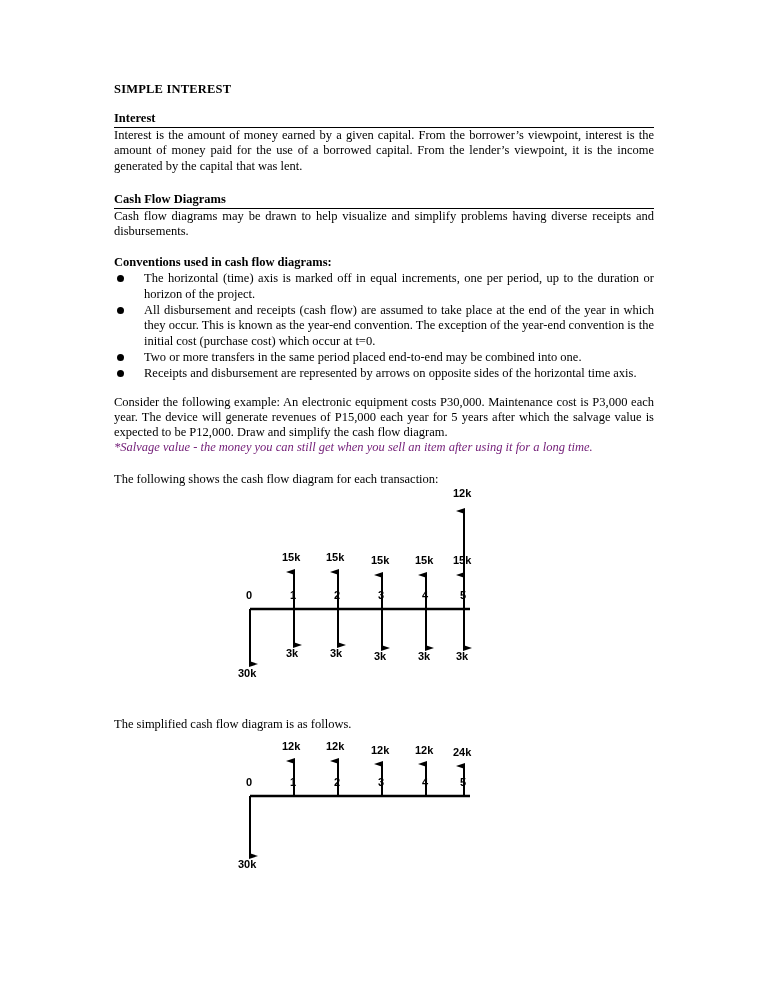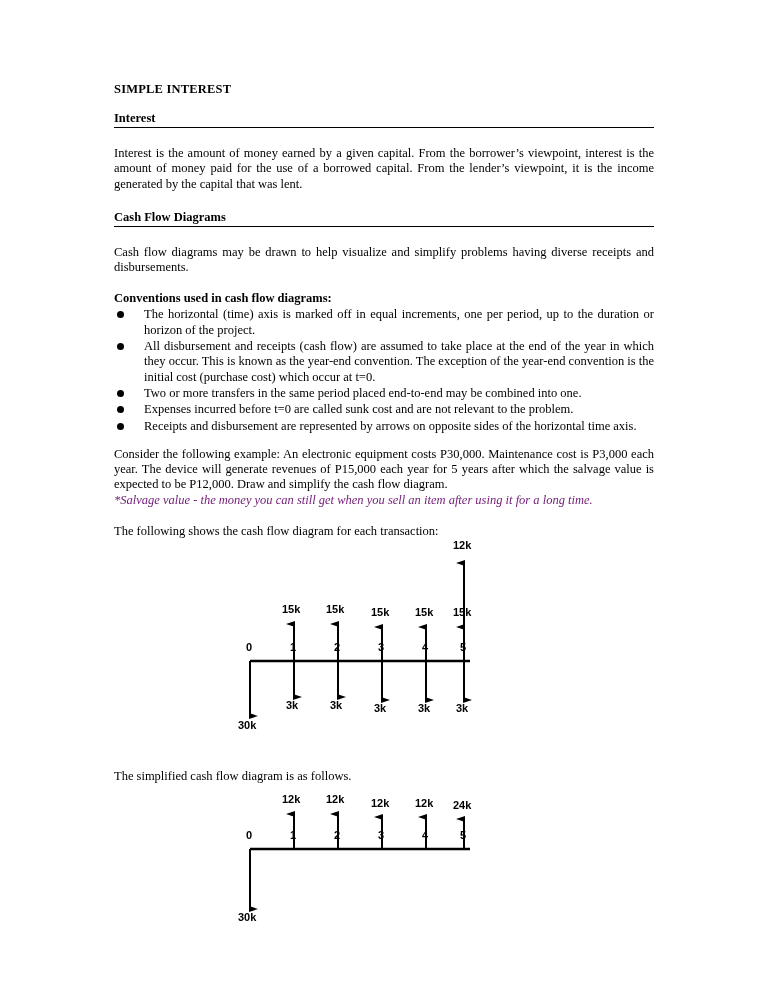--- a/index.html
+++ b/index.html
@@ -32,21 +32,21 @@
     font-weight: bold;
     font-size: 12.5px;
     letter-spacing: 0.2px;
     margin: 0 0 14px 0;
   }
   .sec-head {
     font-weight: bold;
     font-size: 12.5px;
     border-bottom: 1.2px solid #000;
     padding-bottom: 1px;
-    margin: 0 0 18px 0;
+    margin: 0 0 0 0;
     width: 100%;
     box-sizing: border-box;
   }
   .para {
     font-size: 12.5px;
     line-height: 15.3px;
     text-align: justify;
     margin: 0;
   }
   .gap-12 { height: 12px; }
@@ -130,21 +130,20 @@
     <div class="sec-head">Cash Flow Diagrams</div>
     <p class="para">Cash flow diagrams may be drawn to help visualize and simplify problems having diverse receipts and disbursements.</p>
 
     <div class="gap-16"></div>
 
     <div class="conv-head">Conventions used in cash flow diagrams:</div>
     <ul class="bullets">
       <li><span class="dot"></span><span>The horizontal (time) axis is marked off in equal increments, one per period, up to the duration or horizon of the project.</span></li>
       <li><span class="dot"></span><span>All disbursement and receipts (cash flow) are assumed to take place at the end of the year in which they occur. This is known as the year-end convention. The exception of the year-end convention is the initial cost (purchase cost) which occur at t=0.</span></li>
       <li><span class="dot"></span><span>Two or more transfers in the same period placed end-to-end may be combined into one.</span></li>
-      <li><span class="dot"></span><span>Expenses incurred before t=0 are called sunk cost and are not relevant to the problem.</span></li>
       <li><span class="dot"></span><span>Receipts and disbursement are represented by arrows on opposite sides of the horizontal time axis.</span></li>
     </ul>
 
     <div class="gap-12"></div>
 
     <p class="para">Consider the following example: An electronic equipment costs P30,000. Maintenance cost is P3,000 each year. The device will generate revenues of P15,000 each year for 5 years after which the salvage value is expected to be P12,000. Draw and simplify the cash flow diagram.</p>
     <p class="red-italic">*Salvage value - the money you can still get when you sell an item after using it for a long time.</p>
 
     <div class="gap-16"></div>
 

